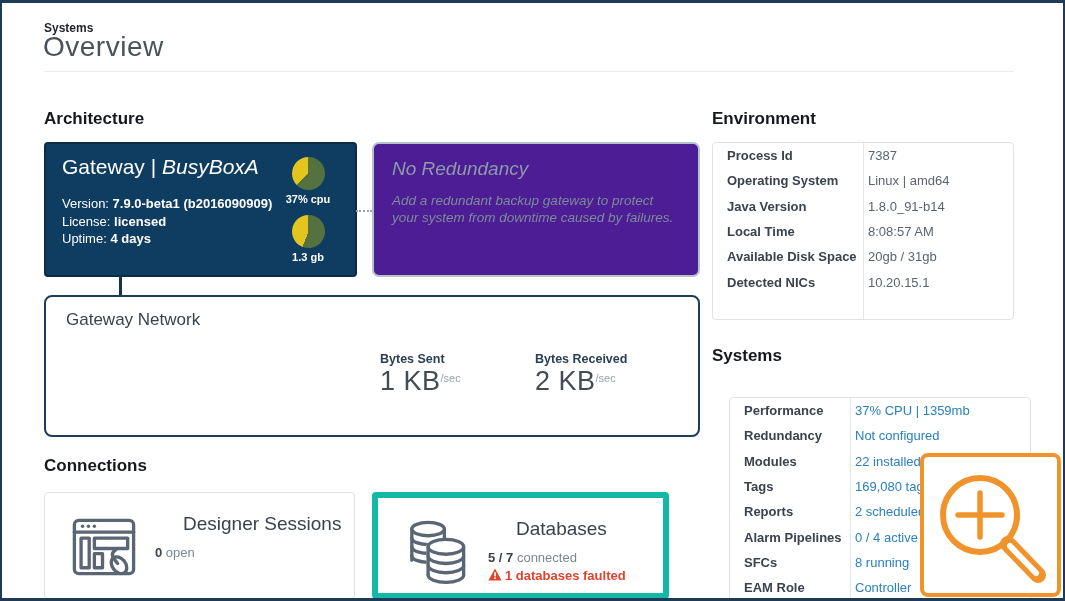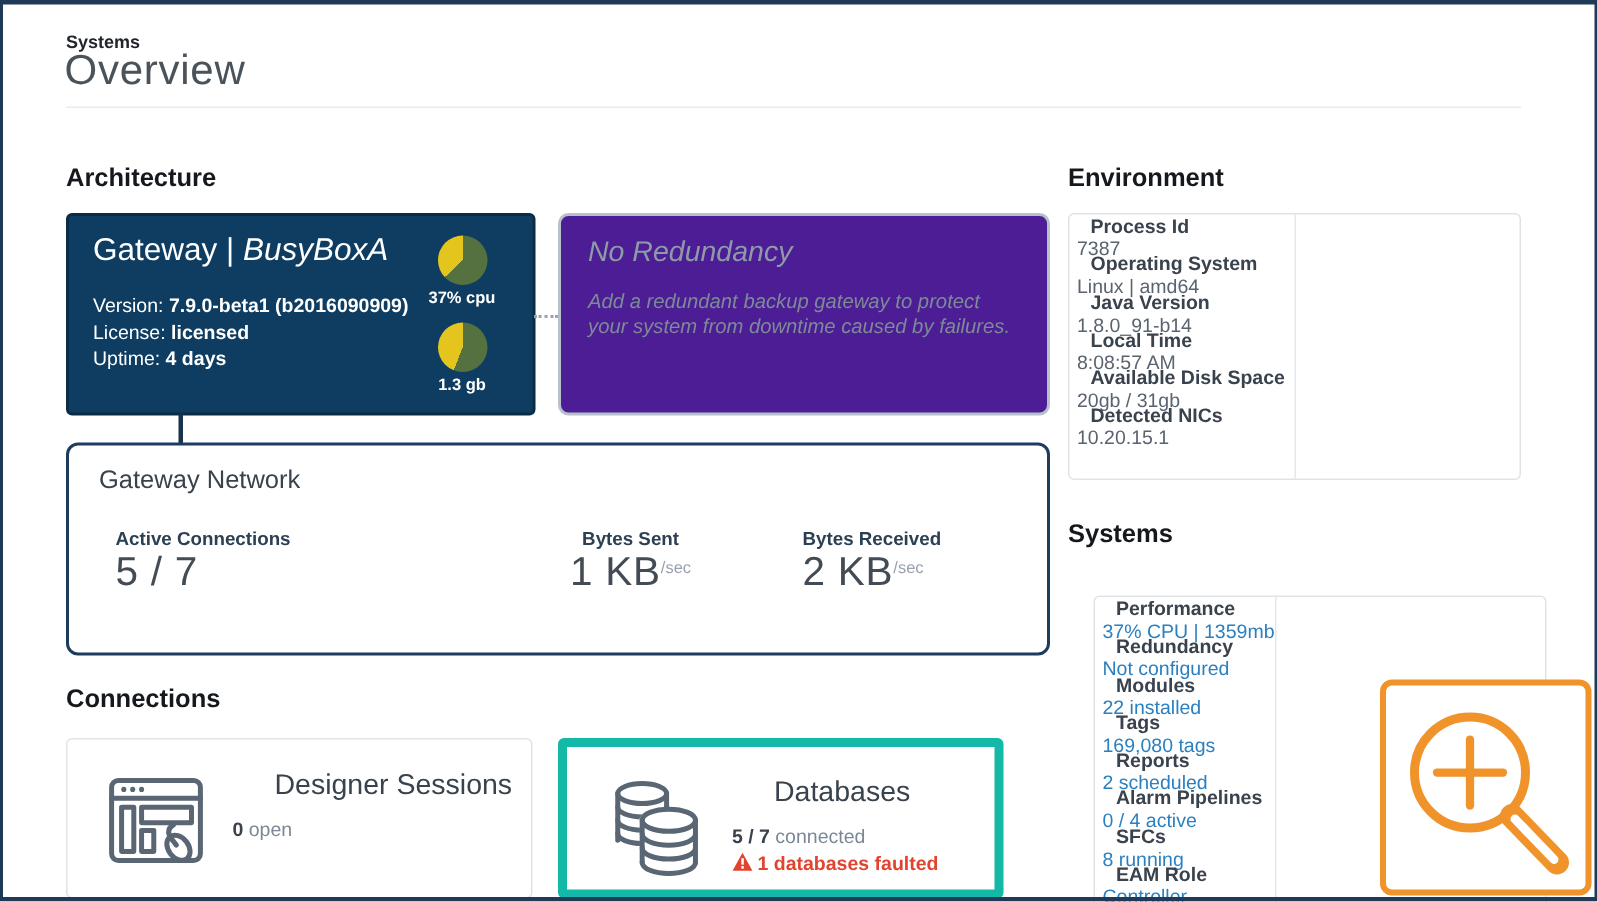--- a/index.html
+++ b/index.html
@@ -47,21 +47,21 @@
     font-style:italic; color:#7d8a97; }
 
   
   .network-card { position:absolute; left:44px; top:295px; width:656px; height:142px;
     background:#fff; border:2px solid #1e3d5c; border-radius:8px; }
   .net-title { position:absolute; left:20px; top:13px; font-size:17px; color:#39434d; }
   .net-stat { position:absolute; top:55px; }
   .net-stat .stat-label { font-size:12.5px; font-weight:bold; color:#2c4054; display:block; }
   .net-stat .stat-value { font-size:27px; font-weight:300; color:#434c55; letter-spacing:.5px; }
   .net-stat sup { font-size:11px; color:#97a2ae; font-weight:normal; position:relative; top:-2px; }
-  .stat-0 { left:31px; } .stat-1 { left:184px; } .stat-2 { left:334px;text-align:center; } .stat-3 { left:489px; }
+  .stat-0 { left:31px; } .stat-1 { left:184px; } .stat-2 { left:334px; } .stat-3 { left:489px; }
 
   
   .conn-card { position:absolute; top:492px; height:107px; background:#fff;
     border:1px solid #dfe3e8; border-radius:4px; cursor:pointer; }
   .designer-card { left:44px; width:311px; }
   .db-card { left:372px; width:297px; border:6px solid #14b8a6; }
   .conn-icon { position:absolute; left:22px; top:15px; width:74px; height:78px; }
   .conn-title { position:absolute; left:110px; top:20px; font-size:19px; color:#39434d;margin-left:28px; }
   .conn-stat { position:absolute; left:110px; top:52px; font-size:13px; color:#7b8794; }
   .conn-stat b { color:#39424d; }
@@ -69,21 +69,21 @@
   .warn-icon { display:inline-block; vertical-align:-1px; margin-right:3px; }
 
   
   .info-table { position:absolute; left:712px; width:302px; background:#fff;
     border:1px solid #dfe3e8; border-radius:4px; font-size:13px; }
   .env-table { top:142px; height:178px; }
   .sys-table { top:397px; height:259px;margin-left:17px; }
   .table-divider { position:absolute; top:0; bottom:0; width:1px; background:#e4e8ec; }
   .env-table .table-divider { left:150px; }
   .sys-table .table-divider { left:120px; }
-  .trow { display:flex; height:25.3px;flex-direction:column; }
+  .trow { display:flex; align-items:center; height:25.3px; }
   .env-table .trow:first-child, .sys-table .trow:first-child { margin-top:13px; }
   .tlabel { font-weight:bold; color:#39424d; padding-left:14px; }
   .env-table .tlabel { width:150px; }
   .sys-table .tlabel { width:120px; }
   .tvalue { color:#5a6470; padding-left:5px; }
   .sys-table .tvalue { color:#2a80c0; cursor:pointer; }
 
   
   .zoom-overlay { position:absolute; left:920px; top:453px; width:141px; height:144px;
     background:#fff; border:4px solid #f0932b; border-radius:8px; z-index:40; cursor:pointer; }
@@ -119,24 +119,20 @@
 <div class="dotted-connector"></div>
 <div class="v-connector"></div>
 
 <div class="redundancy-card">
   <div class="red-title">No Redundancy</div>
   <div class="red-desc">Add a redundant backup gateway to protect your system from downtime caused by failures.</div>
 </div>
 
 <div class="network-card">
   <div class="net-title">Gateway Network</div>
-  <div class="net-stat stat-0">
-    <span class="stat-label">Active Connections</span>
-    <span class="stat-value">5 / 7</span><sup></sup>
-  </div>
   <div class="net-stat stat-2">
     <span class="stat-label">Bytes Sent</span>
     <span class="stat-value">1 KB</span><sup>/sec</sup>
   </div>
   <div class="net-stat stat-3">
     <span class="stat-label">Bytes Received</span>
     <span class="stat-value">2 KB</span><sup>/sec</sup>
   </div>
 </div>
 

